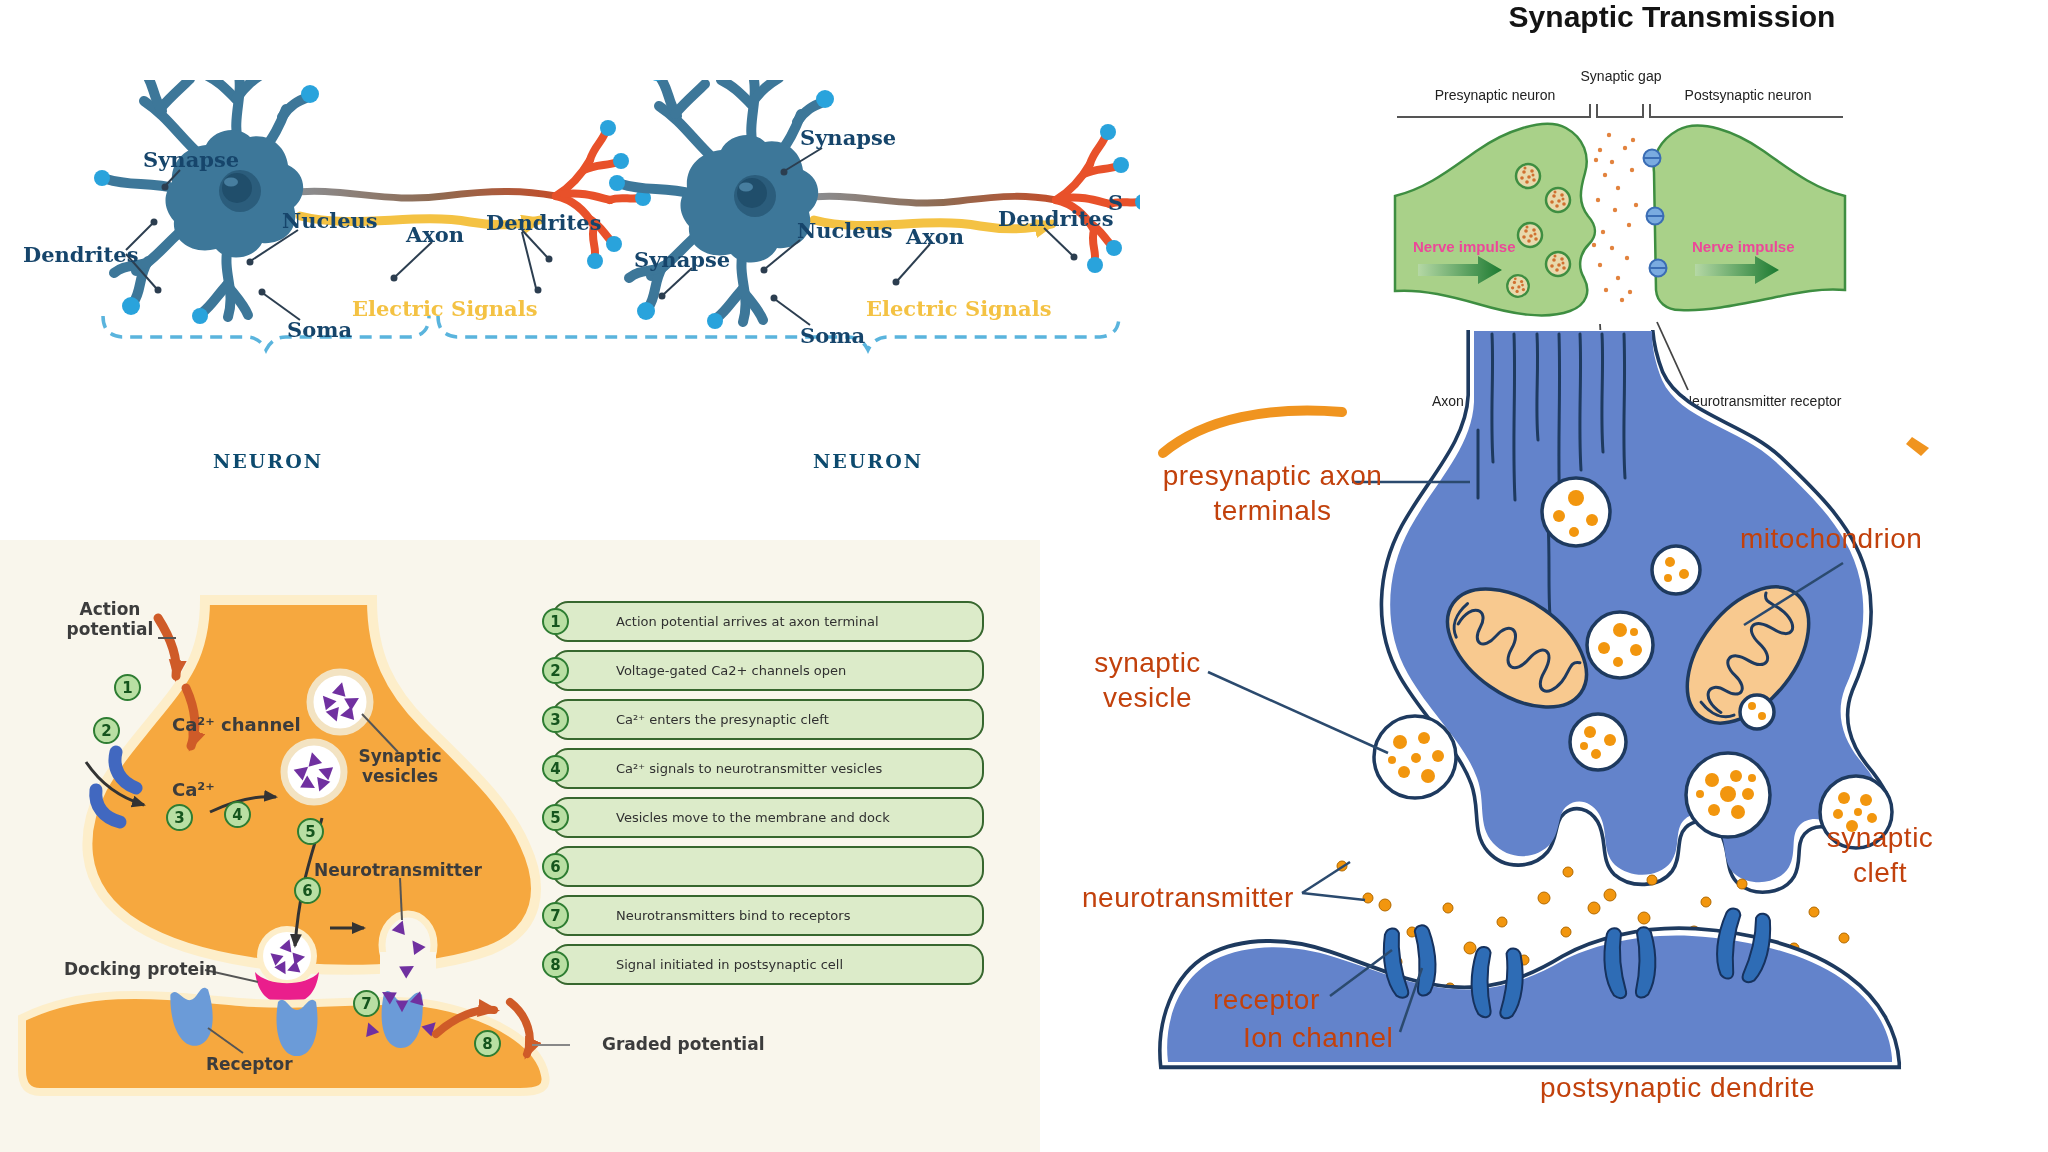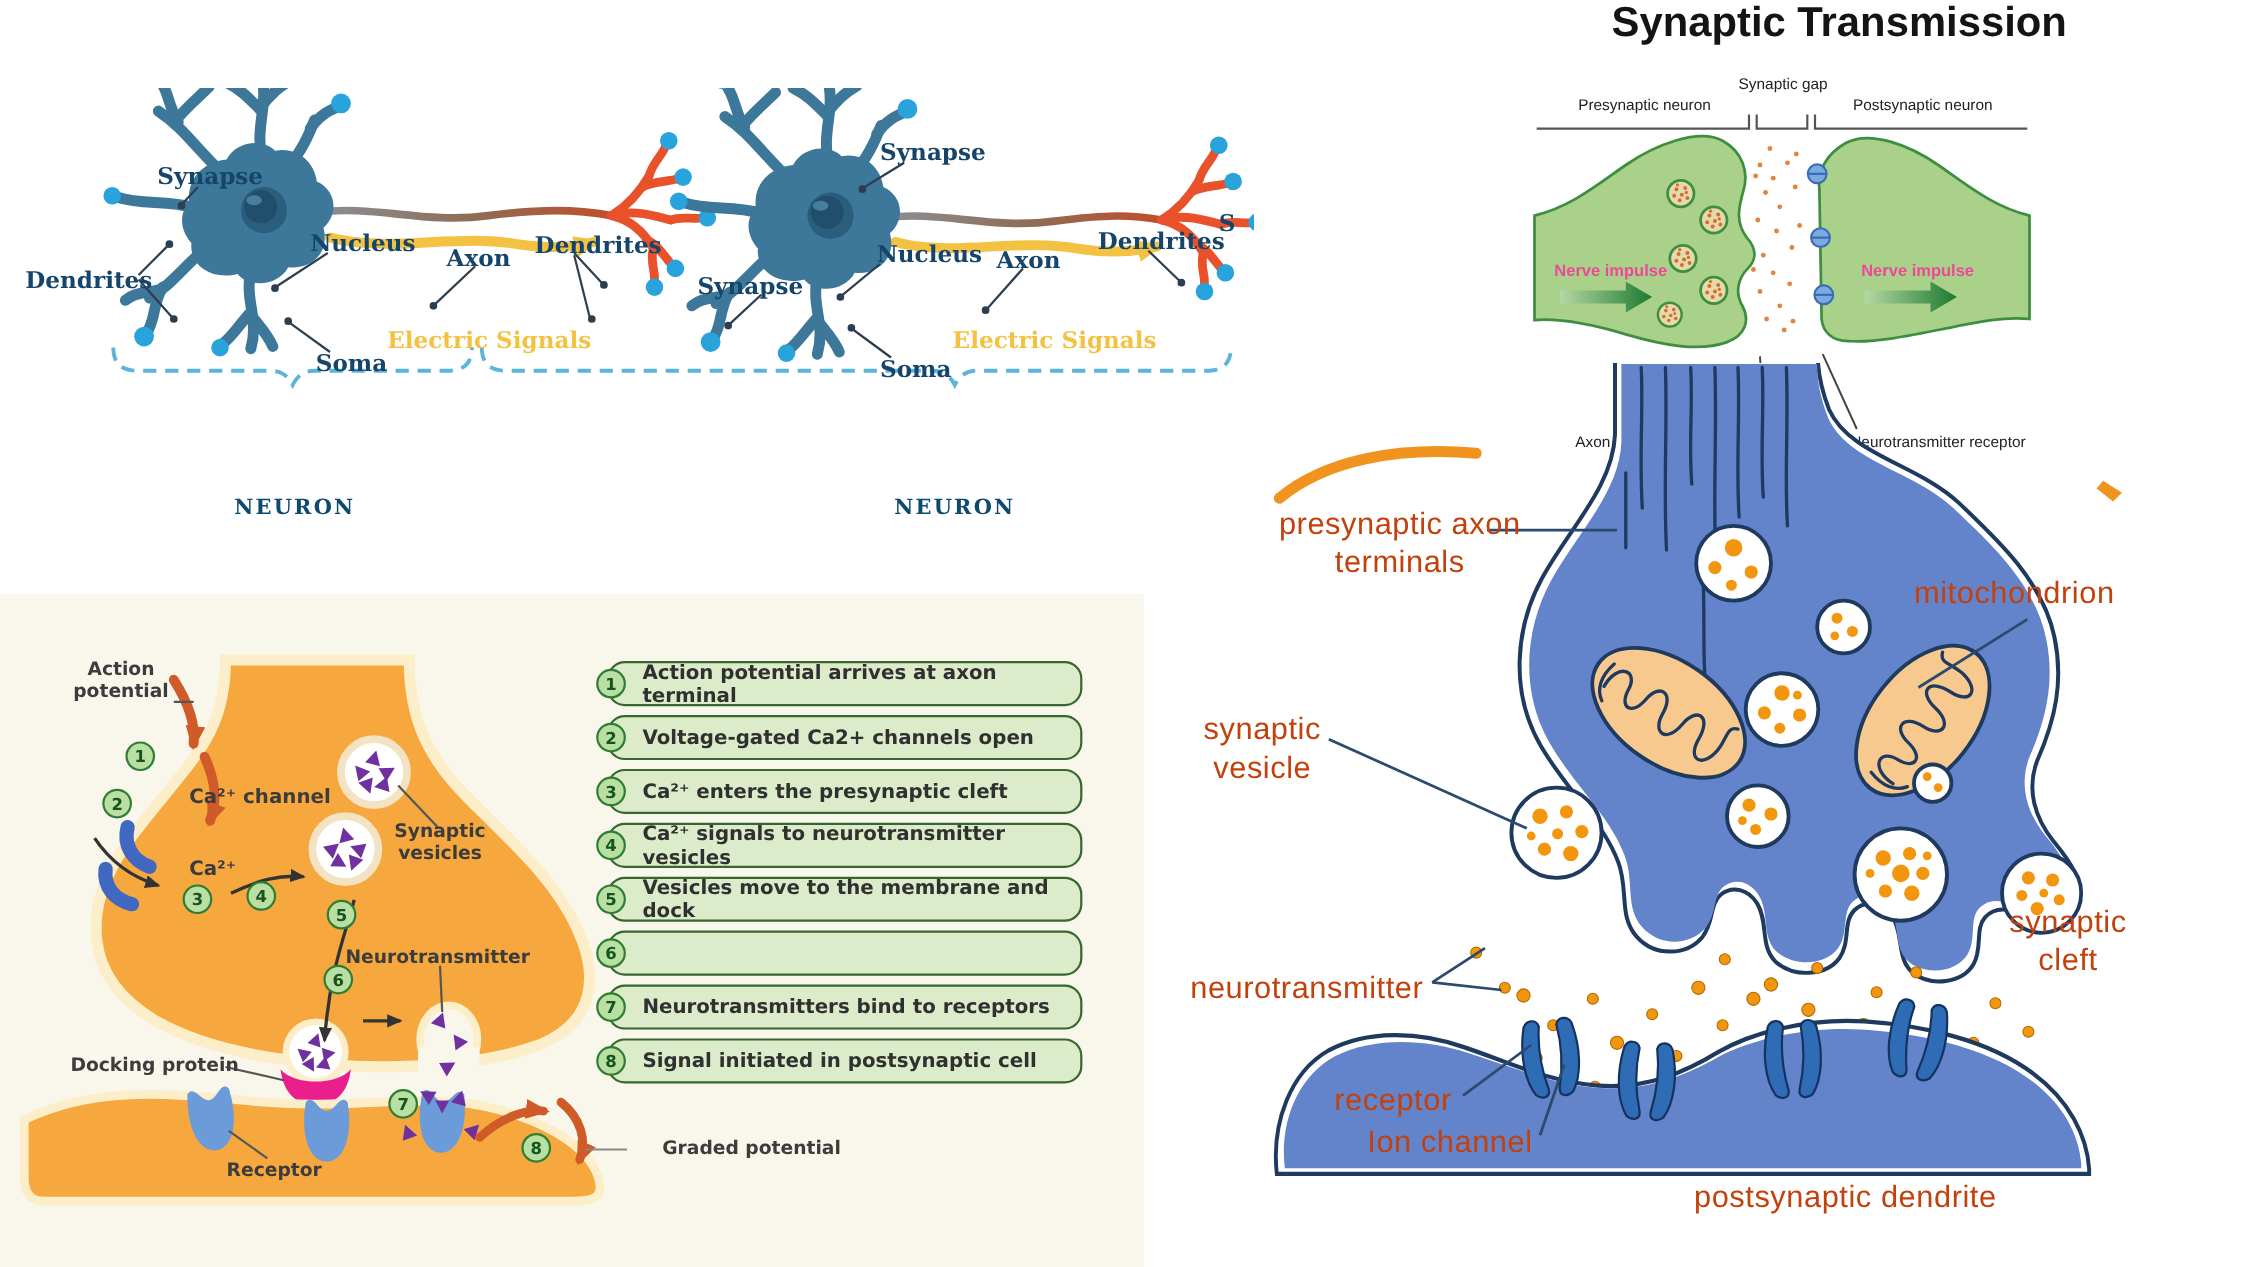--- a/index.html
+++ b/index.html
@@ -16,24 +16,24 @@
   .plab-big{font-size:18px;}
   .wrap{white-space:normal;text-align:center;line-height:1.15;}
   .num-badge{position:absolute;width:27px;height:27px;border-radius:50%;background:#b9dfa3;
              border:2.5px solid #2e7d32;color:#15551d;font-weight:bold;font-size:15px;
              display:flex;align-items:center;justify-content:center;
              font-family:"DejaVu Sans",sans-serif;box-sizing:border-box;}
   #legend{position:absolute;left:552px;top:601px;width:432px;}
   .pill{position:relative;height:41px;margin-bottom:8px;border-radius:16px;background:#dcebc9;
         border:2px solid #37672e;box-sizing:border-box;display:flex;align-items:center;
         padding-left:30px;}
-  .pill .ptext{font-family:"DejaVu Sans",sans-serif;font-weight:bold;font-size:18px;color:#303030;}
+  .pill .ptext{font-family:"DejaVu Sans",sans-serif;font-weight:normal;font-size:13px;color:#303030;margin-left:32px;}
   .pill .num-badge{left:-12px;top:5px;}
   
-  .title{font-weight:bold;font-size:38px;color:#141414;text-align:center;letter-spacing:0px;}
+  .title{font-weight:bold;font-size:30px;color:#141414;text-align:center;letter-spacing:0px;}
   .clab{font-weight:normal;font-size:14px;color:#222;}
   .clab-c{text-align:center;white-space:normal;line-height:1.2;}
   .impulse{font-weight:bold;font-size:15px;color:#ec4899;}
   
   .dlab{color:#c2410c;font-size:28px;letter-spacing:0.5px;}
   .dlab-c{text-align:center;white-space:normal;line-height:1.25;}
 </style>
 </head>
 <body>
 

